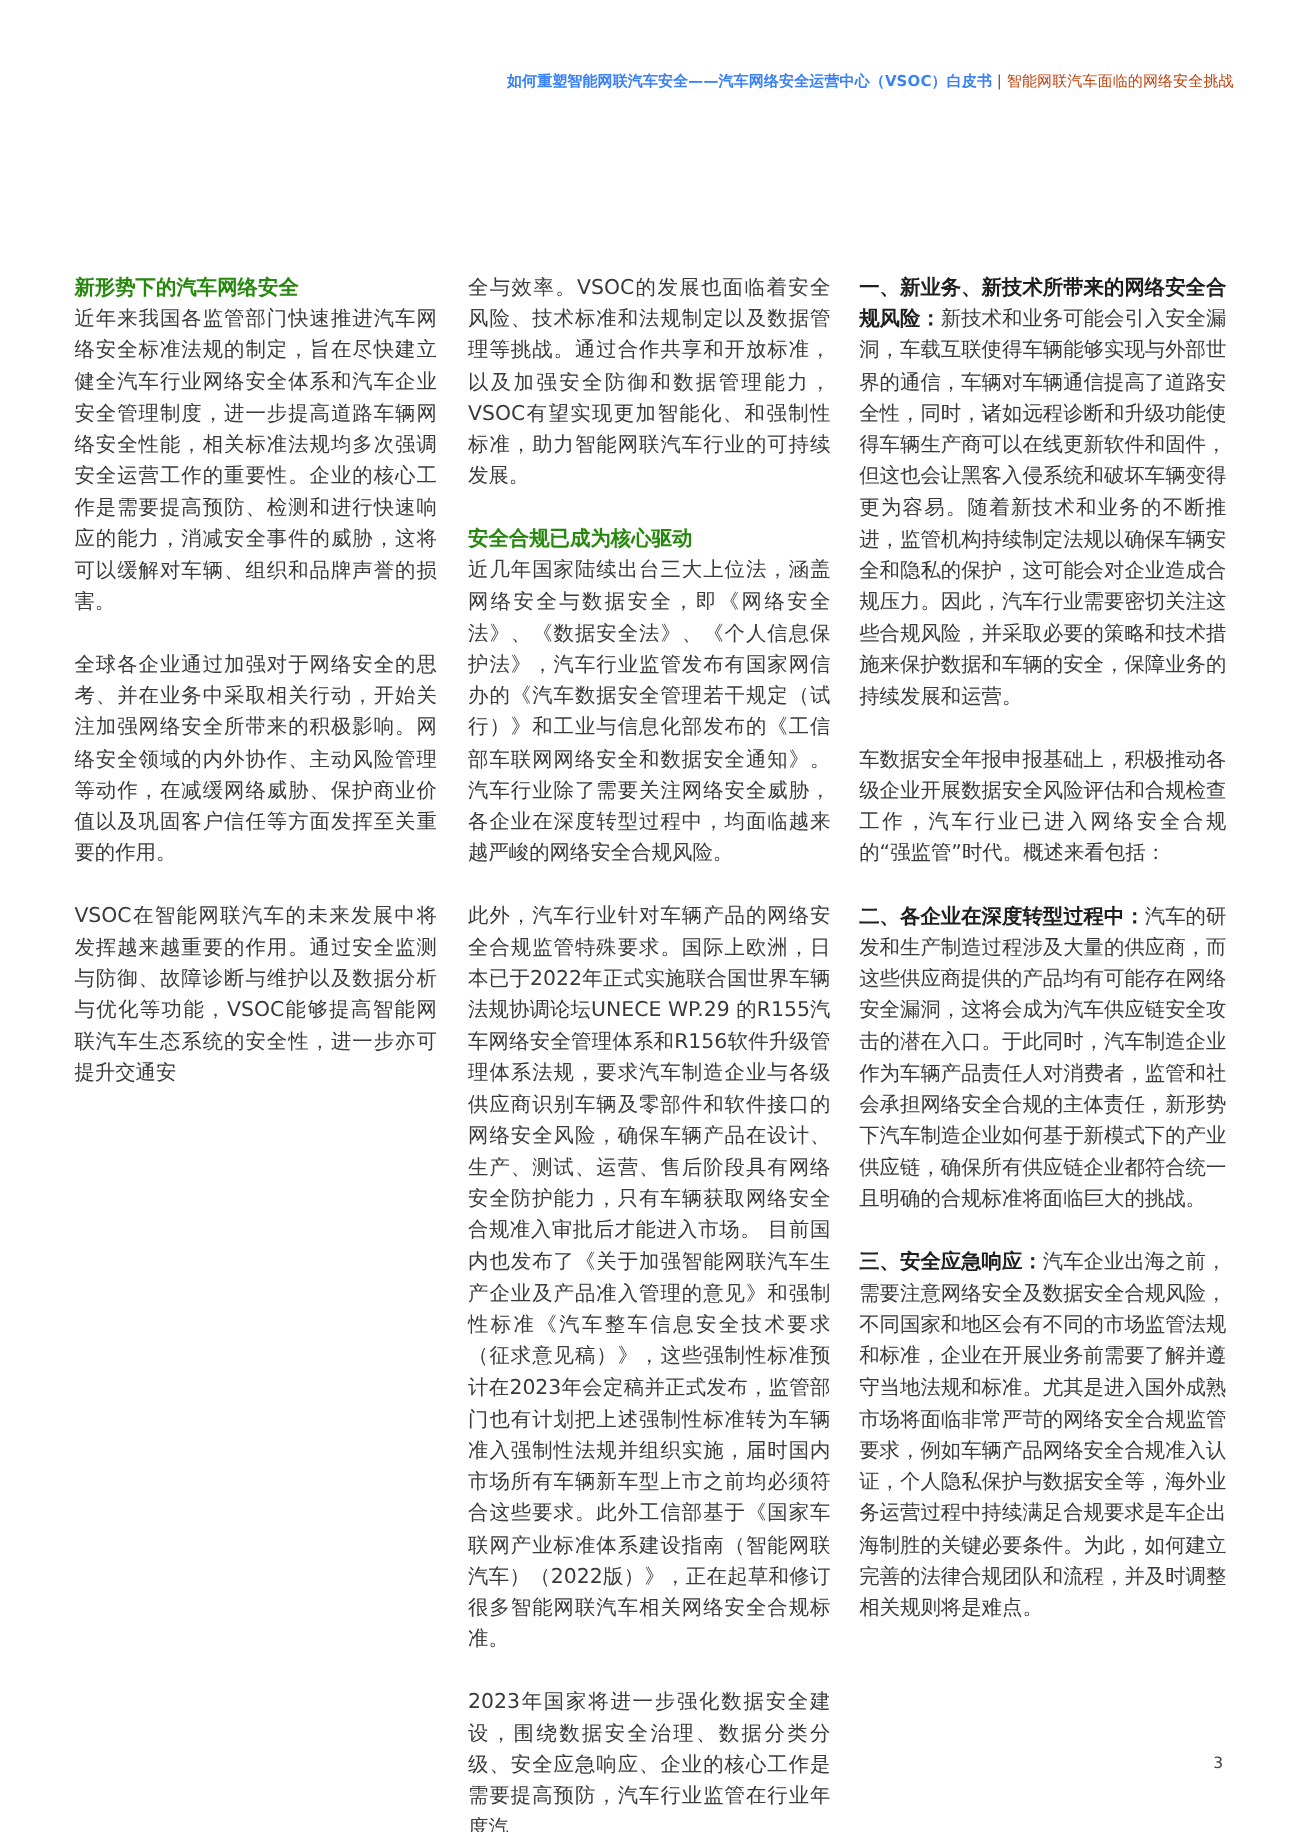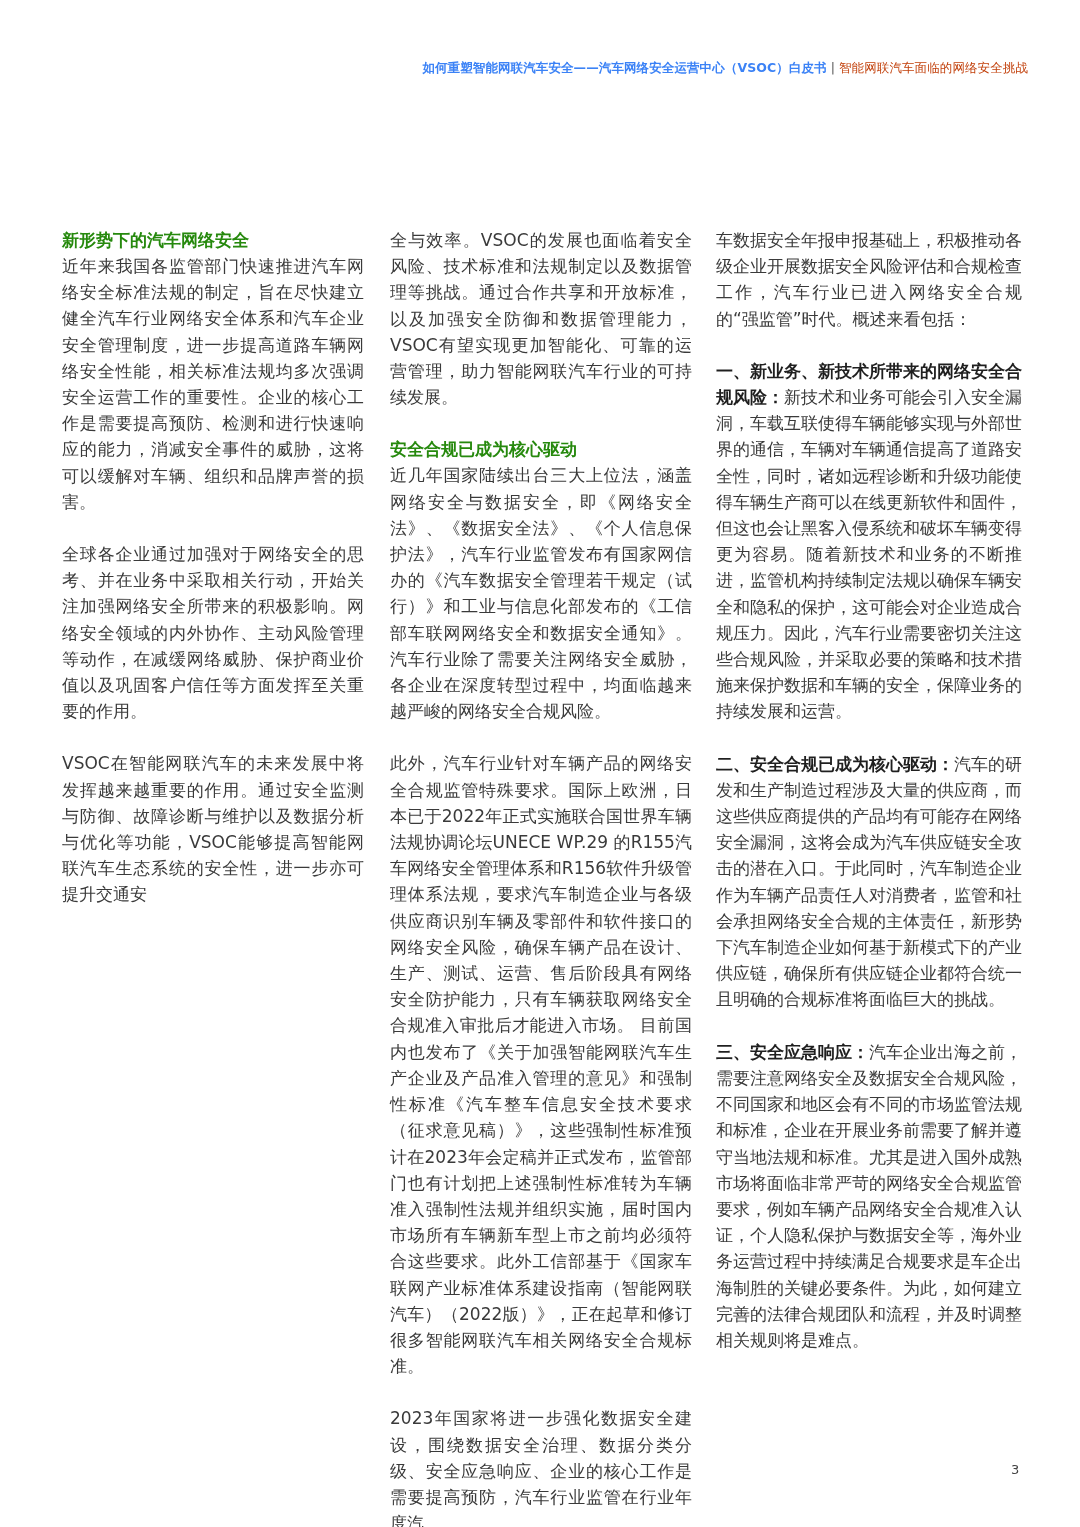--- a/index.html
+++ b/index.html
@@ -27,27 +27,27 @@
 </div>
 
 <div class="col col1">
   <h2 class="h">新形势下的汽车网络安全</h2>
   <p class="p">近年来我国各监管部门快速推进汽车网络安全标准法规的制定，旨在尽快建立健全汽车行业网络安全体系和汽车企业安全管理制度，进一步提高道路车辆网络安全性能，相关标准法规均多次强调安全运营工作的重要性。企业的核心工作是需要提高预防、检测和进行快速响应的能力，消减安全事件的威胁，这将可以缓解对车辆、组织和品牌声誉的损害。</p>
   <p class="p">全球各企业通过加强对于网络安全的思考、并在业务中采取相关行动，开始关注加强网络安全所带来的积极影响。网络安全领域的内外协作、主动风险管理等动作，在减缓网络威胁、保护商业价值以及巩固客户信任等方面发挥至关重要的作用。</p>
   <p class="p tight">VSOC在智能网联汽车的未来发展中将发挥越来越重要的作用。通过安全监测与防御、故障诊断与维护以及数据分析与优化等功能，VSOC能够提高智能网联汽车生态系统的安全性，进一步亦可提升交通安</p>
 </div>
 
 <div class="col col2">
-  <p class="p">全与效率。VSOC的发展也面临着安全风险、技术标准和法规制定以及数据管理等挑战。通过合作共享和开放标准，以及加强安全防御和数据管理能力，VSOC有望实现更加智能化、可靠的运营管理，助力智能网联汽车行业的可持续发展。</p>
+  <p class="p">全与效率。VSOC的发展也面临着安全风险、技术标准和法规制定以及数据管理等挑战。通过合作共享和开放标准，以及加强安全防御和数据管理能力，VSOC有望实现更加智能化、和强制性标准，助力智能网联汽车行业的可持续发展。</p>
   <h2 class="h">安全合规已成为核心驱动</h2>
   <p class="p">近几年国家陆续出台三大上位法，涵盖网络安全与数据安全，即《网络安全法》、《数据安全法》、《个人信息保护法》，汽车行业监管发布有国家网信办的《汽车数据安全管理若干规定（试行）》和工业与信息化部发布的《工信部车联网网络安全和数据安全通知》。汽车行业除了需要关注网络安全威胁，各企业在深度转型过程中，均面临越来越严峻的网络安全合规风险。</p>
   <p class="p">此外，汽车行业针对车辆产品的网络安全合规监管特殊要求。国际上欧洲，日本已于2022年正式实施联合国世界车辆法规协调论坛UNECE WP.29 的R155汽车网络安全管理体系和R156软件升级管理体系法规，要求汽车制造企业与各级供应商识别车辆及零部件和软件接口的网络安全风险，确保车辆产品在设计、生产、测试、运营、售后阶段具有网络安全防护能力，只有车辆获取网络安全合规准入审批后才能进入市场。 目前国内也发布了《关于加强智能网联汽车生产企业及产品准入管理的意见》和强制性标准《汽车整车信息安全技术要求（征求意见稿）》，这些强制性标准预计在2023年会定稿并正式发布，监管部门也有计划把上述强制性标准转为车辆准入强制性法规并组织实施，届时国内市场所有车辆新车型上市之前均必须符合这些要求。此外工信部基于《国家车联网产业标准体系建设指南（智能网联汽车）（2022版）》，正在起草和修订很多智能网联汽车相关网络安全合规标准。</p>
   <p class="p tight">2023年国家将进一步强化数据安全建设，围绕数据安全治理、数据分类分级、安全应急响应、企业的核心工作是需要提高预防，汽车行业监管在行业年度汽</p>
 </div>
 
 <div class="col col3">
+  <p class="p"><span class="lead">一、新业务、新技术所带来的网络安全合规风险：</span><span>新技术和业务可能会引入安全漏洞，车载互联使得车辆能够实现与外部世界的通信，车辆对车辆通信提高了道路安全性，同时，诸如远程诊断和升级功能使得车辆生产商可以在线更新软件和固件，但这也会让黑客入侵系统和破坏车辆变得更为容易。随着新技术和业务的不断推进，监管机构持续制定法规以确保车辆安全和隐私的保护，这可能会对企业造成合规压力。因此，汽车行业需要密切关注这些合规风险，并采取必要的策略和技术措施来保护数据和车辆的安全，保障业务的持续发展和运营。</span></p>
   <p class="p">车数据安全年报申报基础上，积极推动各级企业开展数据安全风险评估和合规检查工作，汽车行业已进入网络安全合规的“强监管”时代。概述来看包括：</p>
-  <p class="p"><span class="lead">一、新业务、新技术所带来的网络安全合规风险：</span><span>新技术和业务可能会引入安全漏洞，车载互联使得车辆能够实现与外部世界的通信，车辆对车辆通信提高了道路安全性，同时，诸如远程诊断和升级功能使得车辆生产商可以在线更新软件和固件，但这也会让黑客入侵系统和破坏车辆变得更为容易。随着新技术和业务的不断推进，监管机构持续制定法规以确保车辆安全和隐私的保护，这可能会对企业造成合规压力。因此，汽车行业需要密切关注这些合规风险，并采取必要的策略和技术措施来保护数据和车辆的安全，保障业务的持续发展和运营。</span></p>
-  <p class="p"><span class="lead">二、安全合规已成为核心驱动：</span><span>汽车的研发和生产制造过程涉及大量的供应商，而这些供应商提供的产品均有可能存在网络安全漏洞，这将会成为汽车供应链安全攻击的潜在入口。于此同时，汽车制造企业作为车辆产品责任人对消费者，监管和社会承担网络安全合规的主体责任，新形势下汽车制造企业如何基于新模式下的产业供应链，确保所有供应链企业都符合统一且明确的合规标准将面临巨大的挑战。</span></p>
+  <p class="p"><span class="lead">二、各企业在深度转型过程中：</span><span>汽车的研发和生产制造过程涉及大量的供应商，而这些供应商提供的产品均有可能存在网络安全漏洞，这将会成为汽车供应链安全攻击的潜在入口。于此同时，汽车制造企业作为车辆产品责任人对消费者，监管和社会承担网络安全合规的主体责任，新形势下汽车制造企业如何基于新模式下的产业供应链，确保所有供应链企业都符合统一且明确的合规标准将面临巨大的挑战。</span></p>
   <p class="p tight"><span class="lead">三、安全应急响应：</span><span>汽车企业出海之前，需要注意网络安全及数据安全合规风险，不同国家和地区会有不同的市场监管法规和标准，企业在开展业务前需要了解并遵守当地法规和标准。尤其是进入国外成熟市场将面临非常严苛的网络安全合规监管要求，例如车辆产品网络安全合规准入认证，个人隐私保护与数据安全等，海外业务运营过程中持续满足合规要求是车企出海制胜的关键必要条件。为此，如何建立完善的法律合规团队和流程，并及时调整相关规则将是难点。</span></p>
 </div>
 
 <div class="pagenum">3</div>
 
 </body></html>

